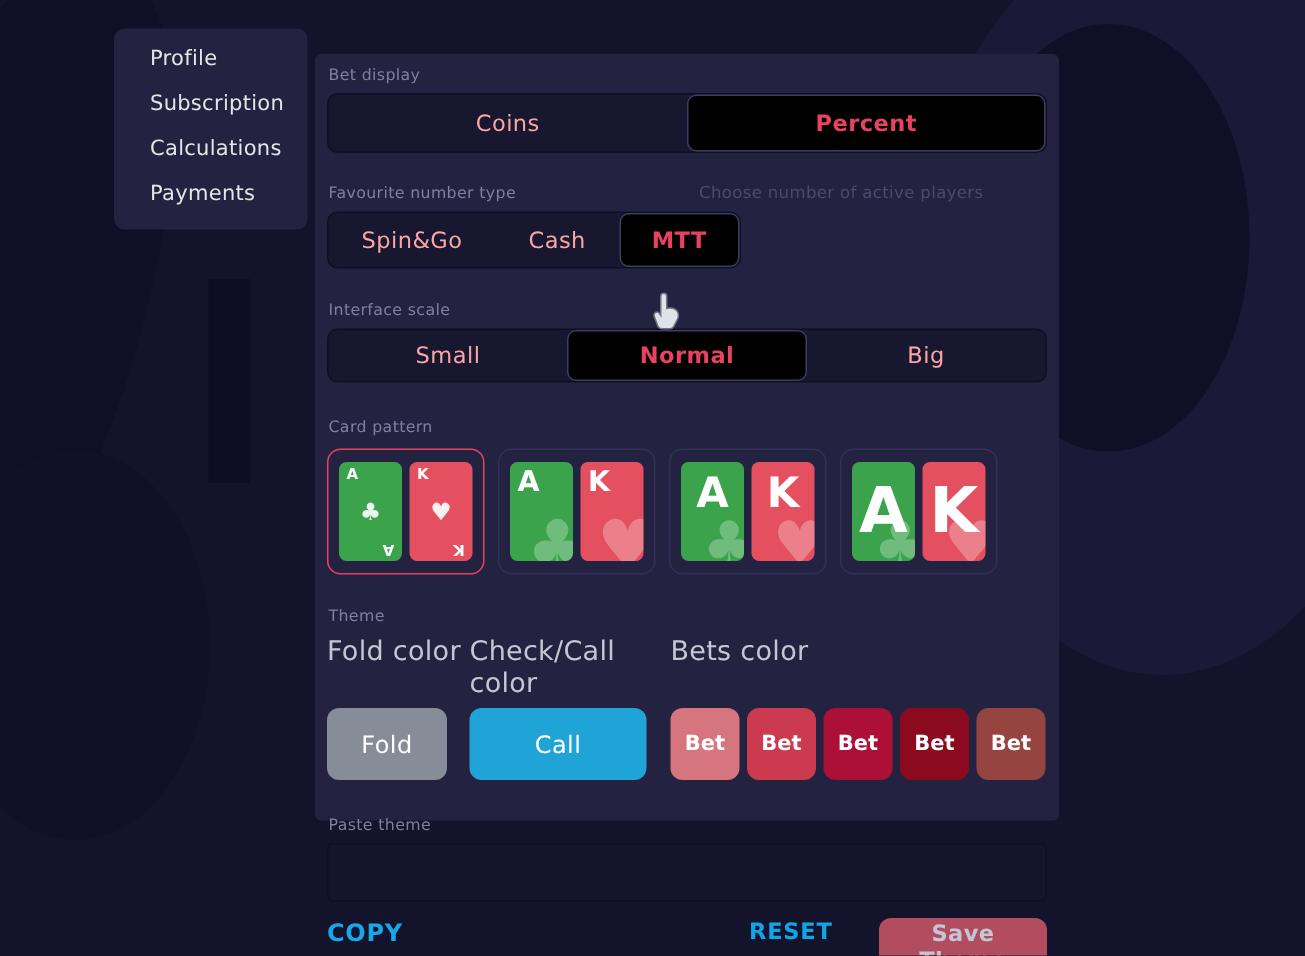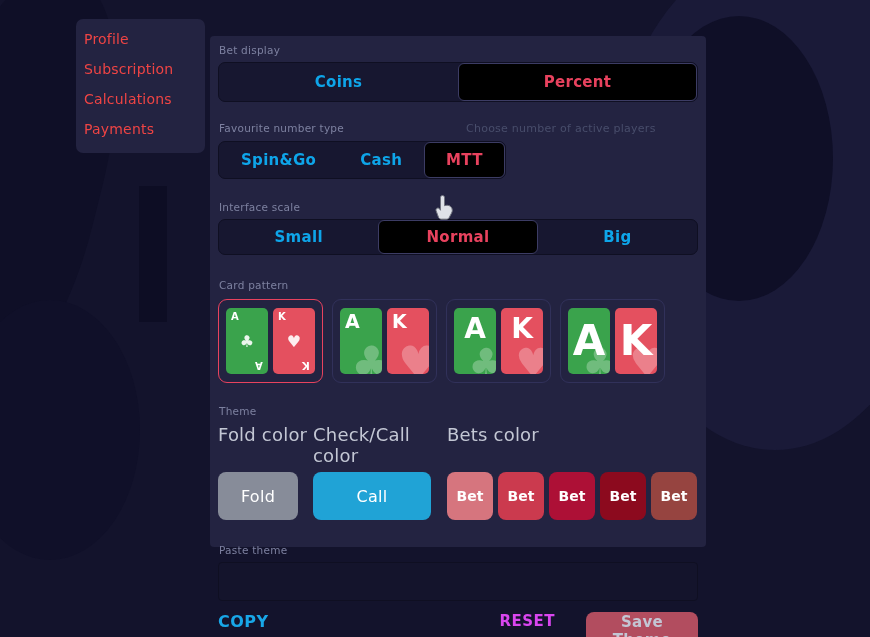--- a/index.html
+++ b/index.html
@@ -15,44 +15,43 @@
   #bg-left-sil{left:-70px;top:-30px;width:170px;height:430px;border-radius:45%;background:#0f0f27;transform:rotate(14deg)}
   #bg-left-strip{left:139px;top:186px;width:28px;height:136px;background:#0d0d24}
   #bg-bottom-left{left:-40px;top:300px;width:180px;height:260px;border-radius:50%;background:#101029}
 
   
   .sidebar{
     position:absolute;left:76px;top:19px;width:129px;
     background:#232341;border-radius:7px;padding:5px 0 9px;box-sizing:border-box;
   }
   .side-item{
-    padding:7px 8px;font-size:14px;color:#ef4444;cursor:pointer;letter-spacing:.2px;
+    padding:7px 24px;font-size:14px;color:#e5e5e5;cursor:pointer;letter-spacing:.2px;
   }
   .side-item.active{
     background:#16162e;border-radius:6px;margin:3px 4px;padding:7px 12px;
     color:#e8425e;font-weight:600;
   }
 
   
   .panel{
     position:absolute;left:210px;top:36px;width:496px;height:511px;
     background:#232341;border-radius:4px;padding:8px;box-sizing:border-box;
   }
   .sec-label{font-size:10.5px;color:#7d81a0;letter-spacing:.25px;margin-left:1px}
   .dim-label{font-size:11px;color:#484d6b;letter-spacing:.25px}
 
   .toggle{
     display:flex;background:#171730;border:1px solid #0f0f22;border-radius:7px;
     align-items:stretch;margin-top:6px;
   }
   .toggle .opt{
     flex:1;display:flex;align-items:center;justify-content:center;
-    font-size:15px;color:#0ea5e9;cursor:pointer;border-radius:6px;border:1px solid transparent;
+    font-size:15px;color:#fca5a5;cursor:pointer;border-radius:6px;border:1px solid transparent;
     letter-spacing:.3px;
-    font-weight:bold;
   }
   .toggle .opt.sel{background:#000000;border-color:#3c3c64;color:#e8425e;font-weight:700}
   #bet-toggle{height:38px}
   #scale-toggle{height:34px}
   #poker-toggle{height:36px;width:fit-content}
   #poker-toggle .opt{flex:none;padding:0 21px}
 
   .label-row{display:flex;margin-top:20px;align-items:baseline}
   .label-row .w247{width:247px}
 
@@ -100,21 +99,21 @@
 
   
   .paste-input{
     display:block;width:100%;height:39px;margin-top:6px;box-sizing:border-box;
     background:#14142c;border:1px solid #0f0f22;border-radius:4px;
     color:#c9cdda;padding:0 10px;font-family:inherit;font-size:14px;outline:none;
   }
   .footer{display:flex;align-items:flex-start;margin-top:11px}
   .link{font-weight:bold;letter-spacing:.5px;cursor:pointer}
   #copy-link{color:#18a7e8;font-size:16px;margin-right:auto}
-  #reset-link{color:#d946ef;font-size:15px;margin-right:31px}
+  #reset-link{color:#0ea5e9;font-size:15px;margin-right:31px}
   #save-btn{
     width:112px;height:38px;border:none;border-radius:8px;background:#b24d5f;
     color:#c3c6d4;font-weight:bold;font-size:15px;cursor:pointer;font-family:inherit;letter-spacing:.3px;
   }.mt22{margin-top:22px}.mt24{margin-top:24px}
   #cursor{position:absolute;left:433px;top:194px;width:24px;height:28px;pointer-events:none;z-index:50}
 </style>
 </head>
 <body>
 
 <div class="bg-shape" id="bg-right-light"></div>

